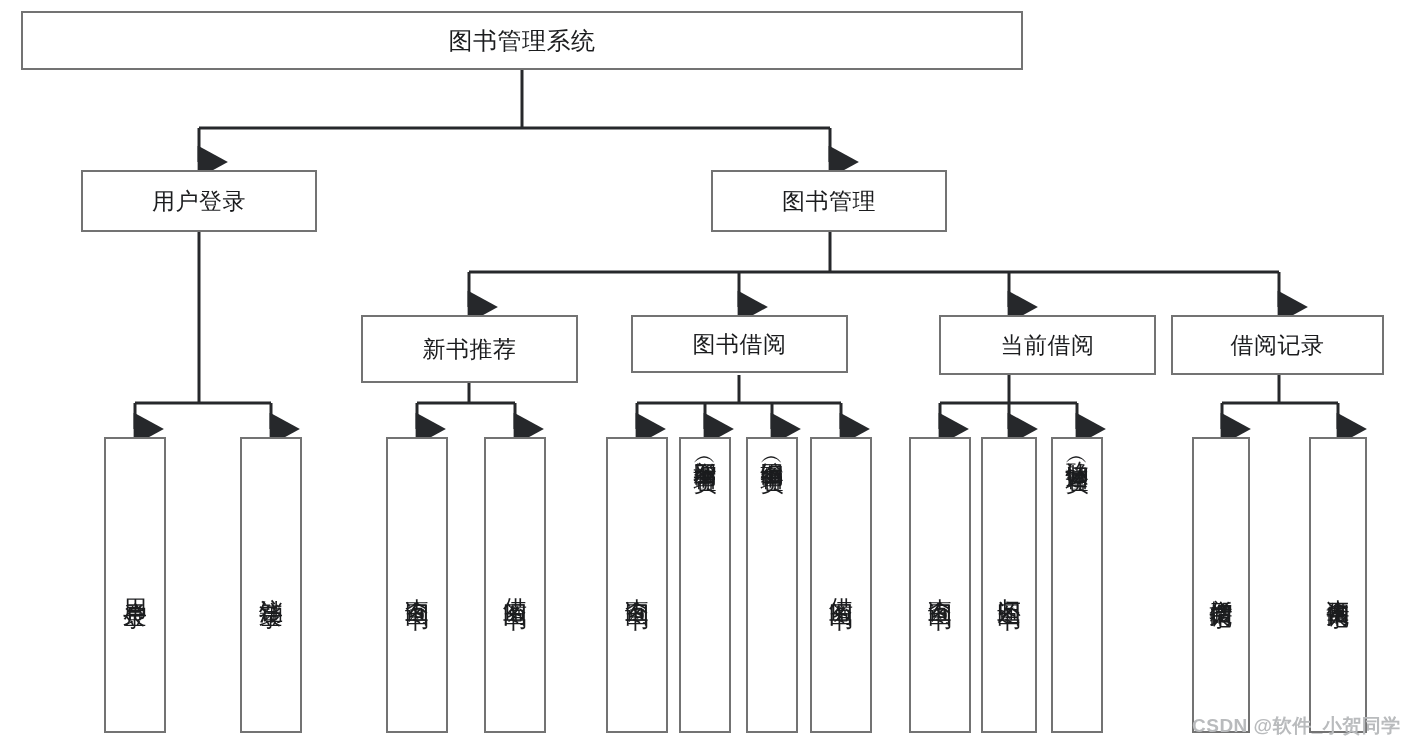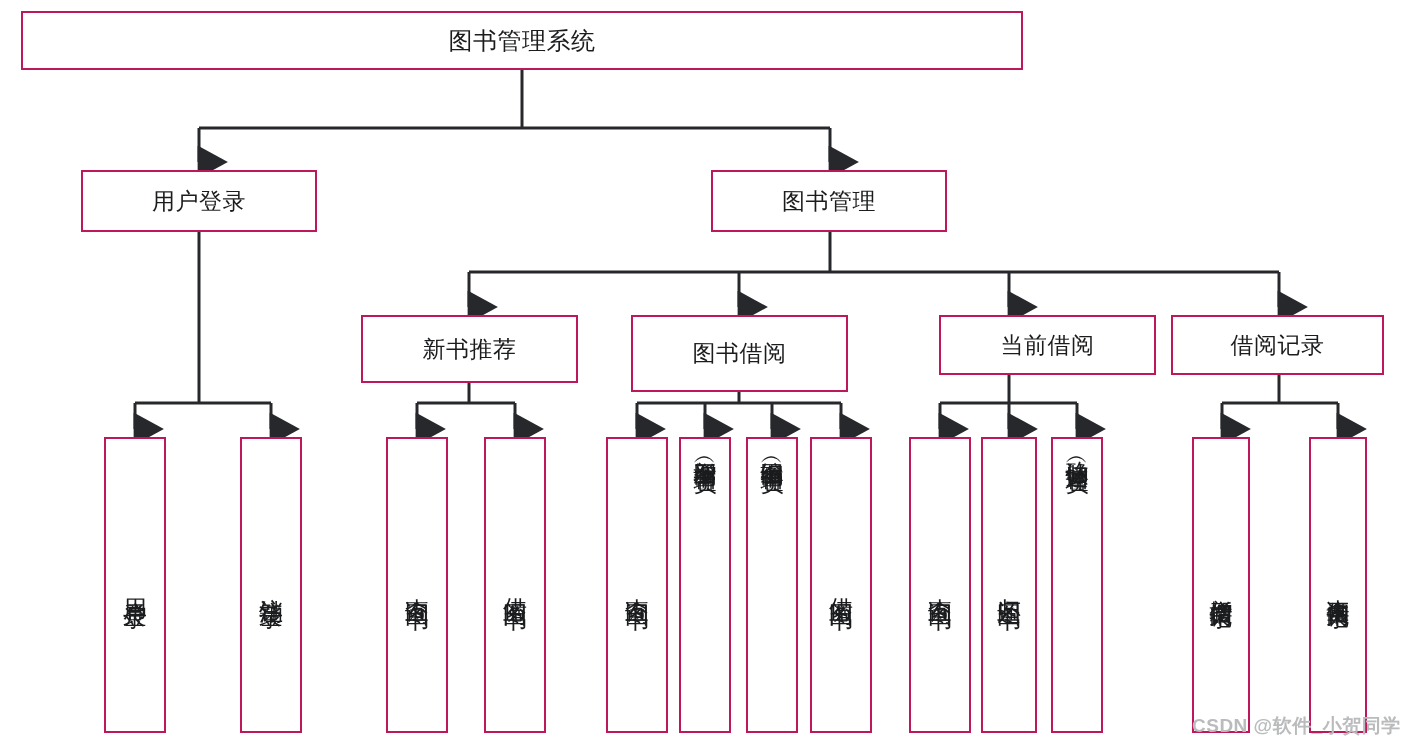--- a/index.html
+++ b/index.html
@@ -22,21 +22,21 @@
     left: 0;
     top: 0;
     width: 1405px;
     height: 747px;
     pointer-events: none;
   }
   .node {
     position: absolute;
     box-sizing: border-box;
     background: #ffffff;
-    border: 2px solid #be185d;
+    border: 2px solid #737373;
     display: flex;
     align-items: center;
     justify-content: center;
     overflow: hidden;
   }
   .node .label {
     color: #1b1c1e;
     line-height: 1.22;
     white-space: nowrap;
   }
@@ -140,21 +140,21 @@
   <div class="node horiz" style="left:81px; top:170px; width:236px; height:62px;">
     <span class="label">用户登录</span>
   </div>
   <div class="node horiz" style="left:711px; top:170px; width:236px; height:62px;">
     <span class="label">图书管理</span>
   </div>
 
   <div class="node horiz" style="left:361px; top:315px; width:217px; height:68px;">
     <span class="label">新书推荐</span>
   </div>
-  <div class="node horiz" style="left:631px; top:315px; width:217px; height:77px;">
+  <div class="node horiz" style="left:631px; top:315px; width:217px; height:58px;">
     <span class="label">图书借阅</span>
   </div>
   <div class="node horiz" style="left:939px; top:315px; width:217px; height:60px;justify-content:center;">
     <span class="label">当前借阅</span>
   </div>
   <div class="node horiz" style="left:1171px; top:315px; width:213px; height:60px;">
     <span class="label">借阅记录</span>
   </div>
 
   <div class="node vert" style="left:104px; top:437px; width:62px; height:296px;">

